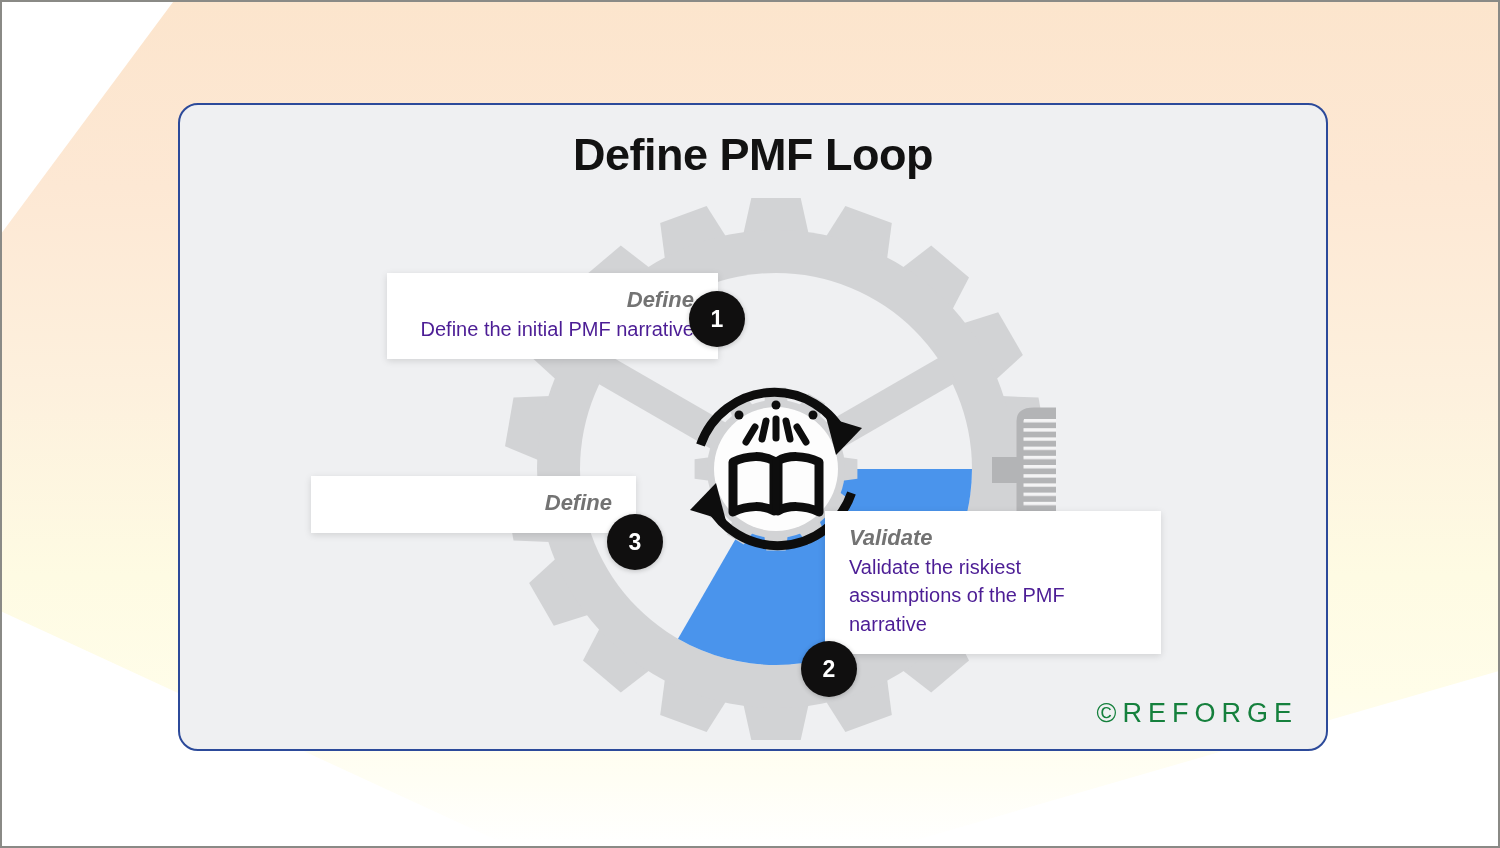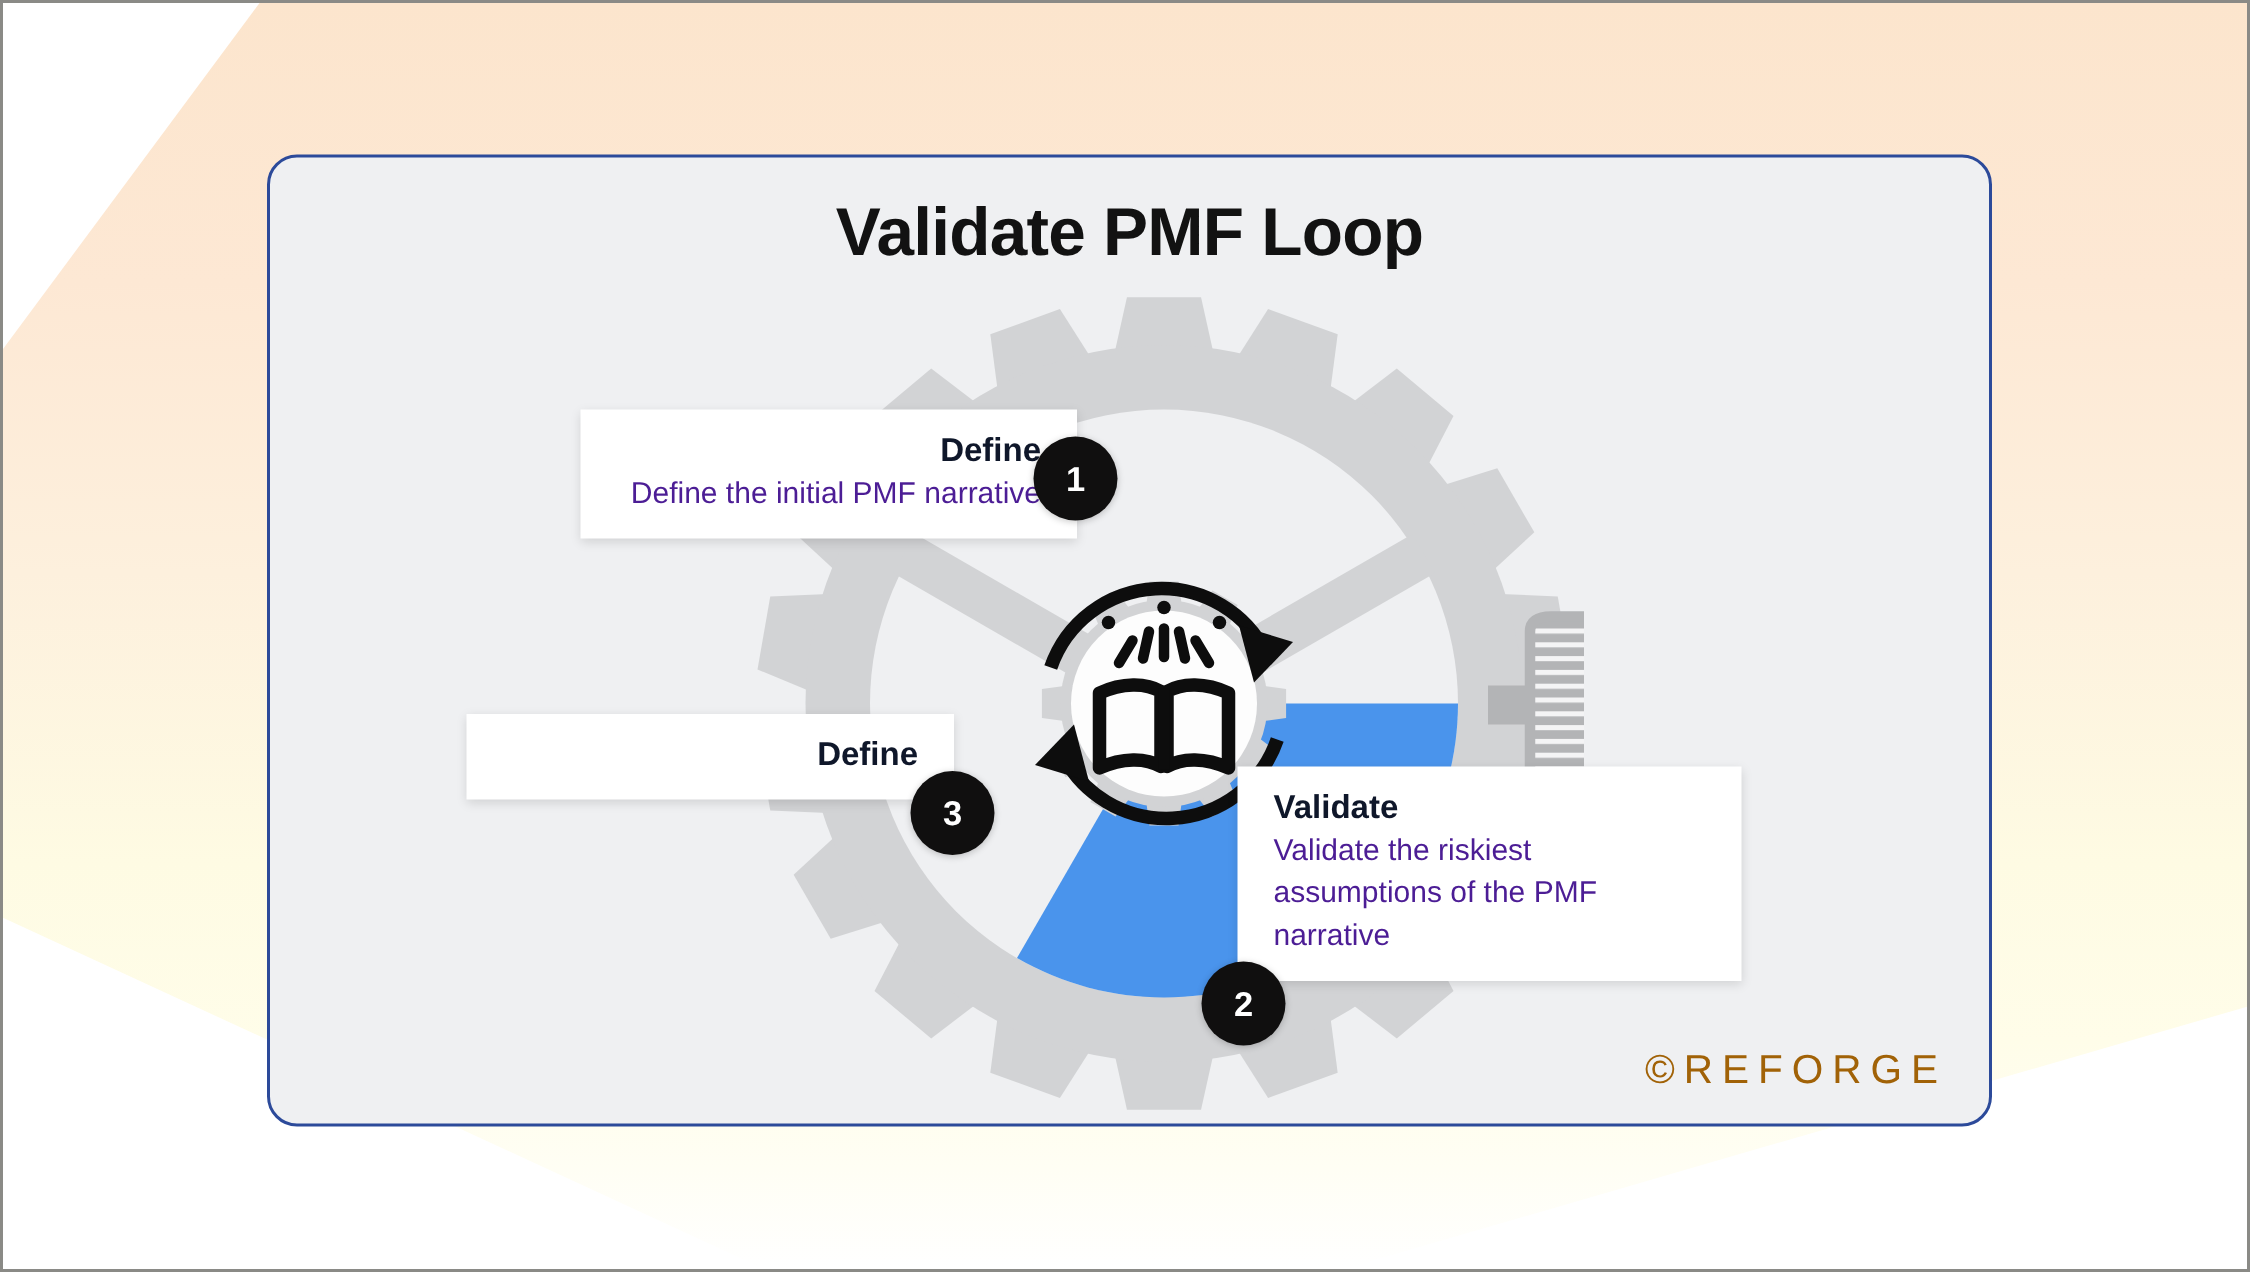--- a/index.html
+++ b/index.html
@@ -92,22 +92,23 @@
   
   .step-card {
     position: absolute;
     background: #ffffff;
     box-shadow: 0 2px 7px rgba(0,0,0,0.13);
     padding: 14px 24px 16px 24px;
   }
   .step-card .card-title {
     font-size: 22px;
     font-weight: bold;
-    color: #0f172a;
+    color: #737373;
     line-height: 1.22;
+    font-style: italic;
   }
   .step-card .card-desc {
     font-size: 20px;
     color: #4c1d95;
     line-height: 1.42;
     margin-top: 1px;
   }
   .card-right  { text-align: right; }
   .card-left   { text-align: left; }
 
@@ -134,37 +135,37 @@
 
   #card-measure  { left: 131px; top: 371px; width: 325px; }
   #badge-3       { left: 427px; top: 409px; }
 
   
   #watermark {
     position: absolute;
     right: 28px; bottom: 20px;
     font-size: 27px;
     letter-spacing: 6px;
-    color: #a16207;
+    color: #15803d;
     font-weight: 400;
     margin-left: 34px;
   }
 </style>
 </head>
 <body>
 
 <div id="slide-canvas">
 
   <div class="wedge-tl"></div>
   <div class="wedge-bl"></div>
   <div class="wedge-br"></div>
 
   <div id="content-panel">
 
-    <div id="page-title">Validate PMF Loop</div>
+    <div id="page-title">Define PMF Loop</div>
 
     <div id="diagram-stage">
 
       <svg id="gear-svg" viewBox="0 0 560 560">
         <defs>
 
           <pattern id="knurl" patternUnits="userSpaceOnUse" width="10" height="9.2">
             <rect width="10" height="9.2" fill="#b3b4b6"></rect>
             <rect y="0" width="10" height="3.4" fill="#f4f4f5"></rect>
           </pattern>

